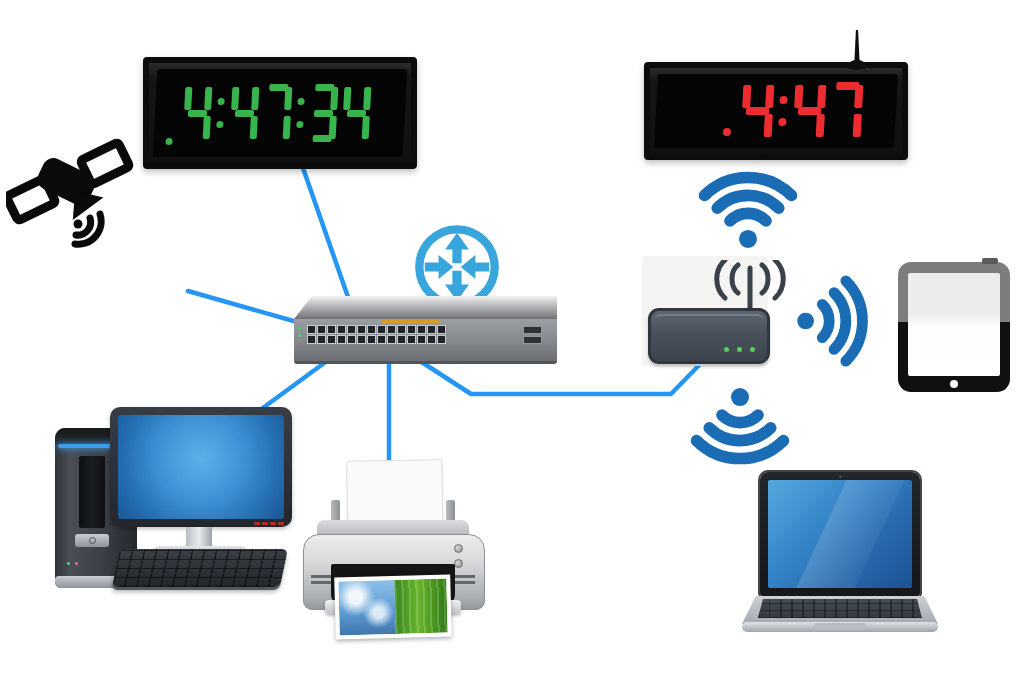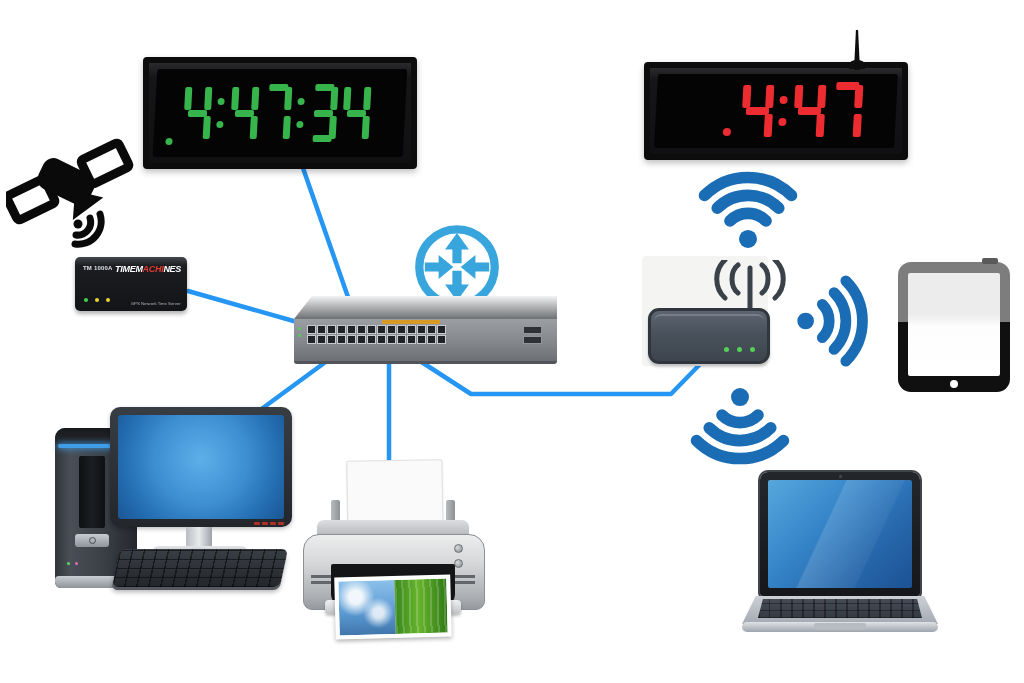--- a/index.html
+++ b/index.html
@@ -228,30 +228,20 @@
       <rect x="45" y="19" width="31" height="54" rx="10" stroke-width="2" transform="rotate(-64 60 46)"></rect>
       <polygon points="70,56 95,62 68,82" stroke-width="2"></polygon>
       <circle cx="72" cy="88" r="4.5" stroke="none"></circle>
     </g>
     <g fill="none" stroke="#0a0a0a" stroke-width="7" stroke-linecap="round">
       <path d="M84 82 A13 13 0 0 1 70 99"></path>
       <path d="M94 78 A23 23 0 0 1 69 108"></path>
     </g>
   </svg>
 
-  <div class="dev tserver">
-    <span class="model">TM 1000A</span>
-    <span class="brand"><span>TIMEM</span><span class="mid">ACHI</span><span>NES</span></span>
-    <span class="subtitle">GPS Network Time Server</span>
-    <span class="leds">
-      <i style="background:#3ed34c"></i>
-      <i style="background:#e8d62f"></i>
-      <i style="background:#e8d62f"></i>
-    </span>
-  </div>
 
   <svg class="dev router-glyph" viewBox="0 0 100 100">
     <circle cx="50" cy="50" r="41" fill="#fff" stroke="#38a5dd" stroke-width="9"></circle>
     <g fill="#38a5dd">
       <polygon points="50,13 63,31 55,31 55,46 45,46 45,31 37,31"></polygon>
       <polygon points="50,87 63,69 55,69 55,54 45,54 45,69 37,69"></polygon>
       <polygon points="46,50 30,37 30,45 15,45 15,55 30,55 30,63"></polygon>
       <polygon points="54,50 70,37 70,45 85,45 85,55 70,55 70,63"></polygon>
     </g>
   </svg>

